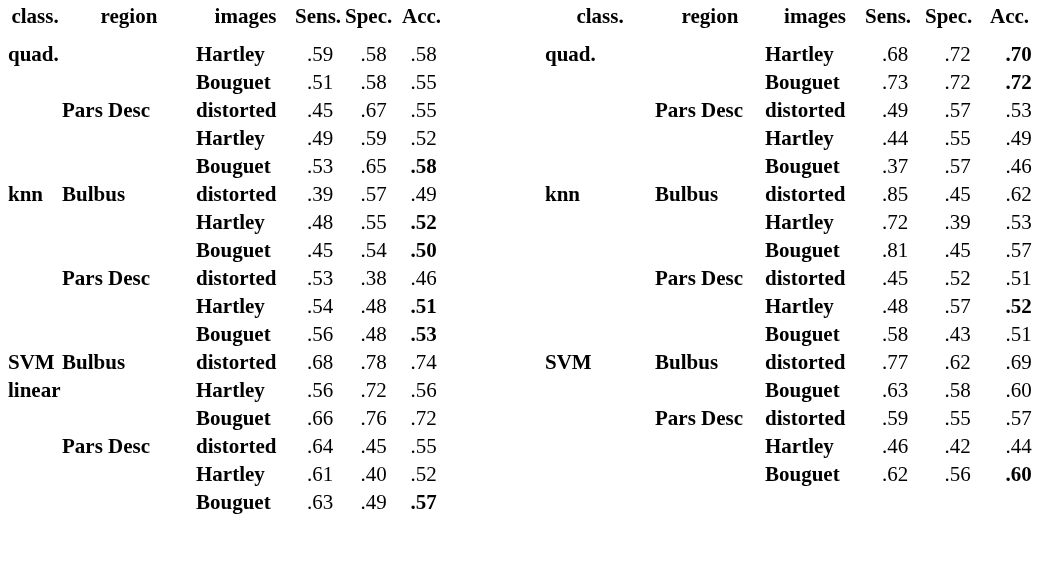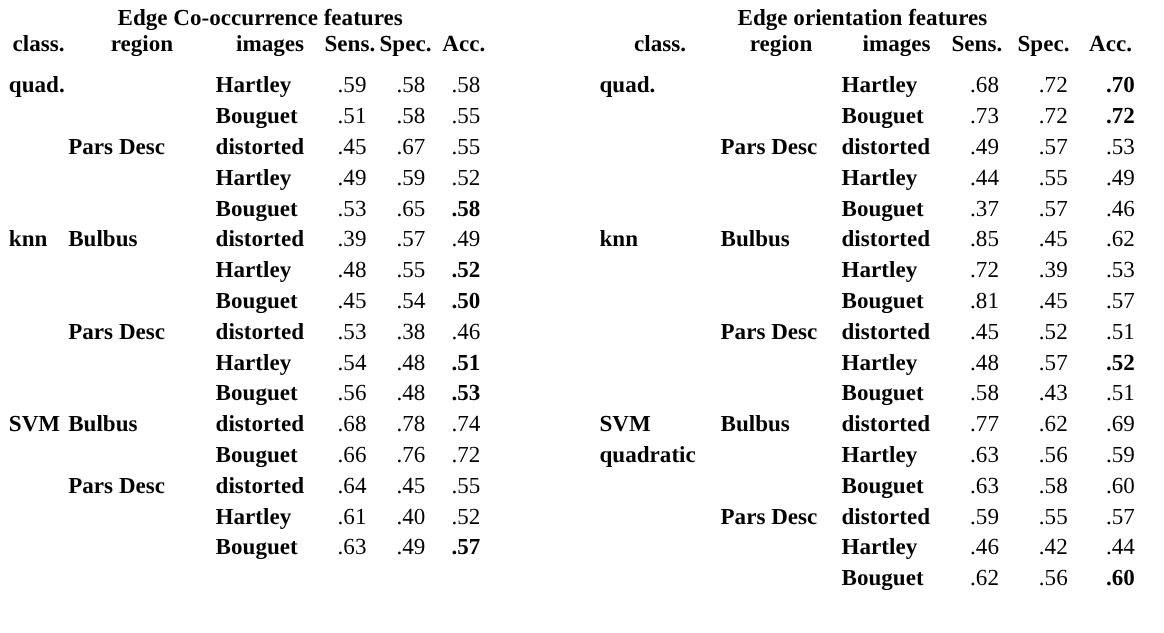--- a/index.html
+++ b/index.html
@@ -31,21 +31,20 @@
   td.lbl { font-weight: bold; }
   td.num { font-weight: normal; text-align: center; }
   td.num.bold { font-weight: bold; margin-top: 28px; }
 </style>
 </head>
 <body>
 
 <main class="page">
 
   <section class="tbl tbl-left">
-    <h2 class="tbl-title">Edge Co-occurrence features</h2>
     <table class="results">
       <colgroup>
         <col style="width:54px">
           <col style="width:134px">
           <col style="width:99px">
         <col style="width:50px">
           <col style="width:57px">
           <col style="width:43px">
       </colgroup>
       <thead>
@@ -149,20 +148,28 @@
           </tr>
           <tr>
             <td class="lbl">SVM</td>
             <td class="lbl">Bulbus</td>
             <td class="lbl">distorted</td>
             <td class="num">.68</td>
             <td class="num">.78</td>
             <td class="num">.74</td>
           </tr>
           <tr>
+            <td class="lbl">linear</td>
+            <td class="lbl"></td>
+            <td class="lbl">Hartley</td>
+            <td class="num">.56</td>
+            <td class="num">.72</td>
+            <td class="num">.56</td>
+          </tr>
+          <tr>
             <td class="lbl"></td>
             <td class="lbl"></td>
             <td class="lbl">Bouguet</td>
             <td class="num">.66</td>
             <td class="num">.76</td>
             <td class="num">.72</td>
           </tr>
           <tr>
             <td class="lbl"></td>
             <td class="lbl">Pars Desc</td>
@@ -185,21 +192,20 @@
             <td class="lbl">Bouguet</td>
             <td class="num">.63</td>
             <td class="num">.49</td>
             <td class="num bold">.57</td>
           </tr>
         </tbody>
     </table>
   </section>
 
   <section class="tbl tbl-right">
-    <h2 class="tbl-title">Edge orientation features</h2>
     <table class="results">
       <colgroup>
         <col style="width:110px">
           <col style="width:110px">
           <col style="width:100px">
         <col style="width:60px">
           <col style="width:65px">
           <col style="width:57px">
       </colgroup>
       <thead>
@@ -303,28 +309,20 @@
           </tr>
           <tr>
             <td class="lbl">SVM</td>
             <td class="lbl">Bulbus</td>
             <td class="lbl">distorted</td>
             <td class="num">.77</td>
             <td class="num">.62</td>
             <td class="num">.69</td>
           </tr>
           <tr>
-            <td class="lbl">quadratic</td>
-            <td class="lbl"></td>
-            <td class="lbl">Hartley</td>
-            <td class="num">.63</td>
-            <td class="num">.56</td>
-            <td class="num">.59</td>
-          </tr>
-          <tr>
             <td class="lbl"></td>
             <td class="lbl"></td>
             <td class="lbl">Bouguet</td>
             <td class="num">.63</td>
             <td class="num">.58</td>
             <td class="num">.60</td>
           </tr>
           <tr>
             <td class="lbl"></td>
             <td class="lbl">Pars Desc</td>

